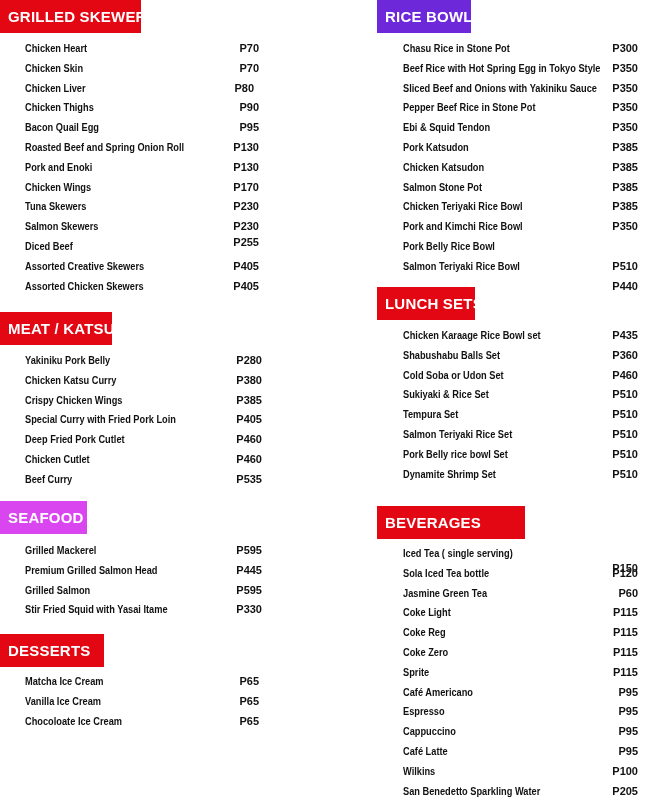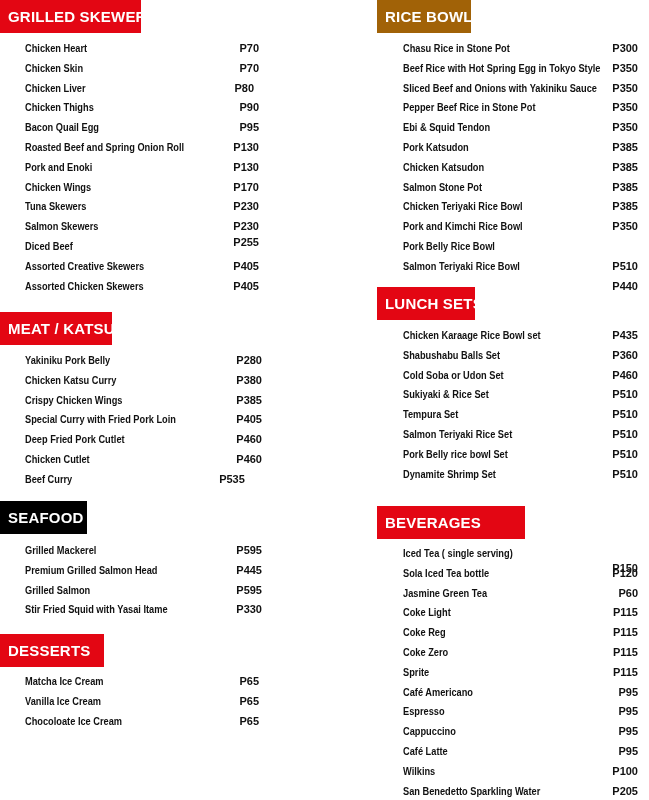--- a/index.html
+++ b/index.html
@@ -66,38 +66,38 @@
     <div class="price" style="left: 202px; width: 60px; top: 369.8px;">P380</div>
     <div class="item" style="left: 25px; top: 389.6px;">Crispy Chicken Wings</div>
     <div class="price" style="left: 202px; width: 60px; top: 389.6px;">P385</div>
     <div class="item" style="left: 25px; top: 409.4px;">Special Curry with Fried Pork Loin</div>
     <div class="price" style="left: 202px; width: 60px; top: 409.4px;">P405</div>
     <div class="item" style="left: 25px; top: 429.2px;">Deep Fried Pork Cutlet</div>
     <div class="price" style="left: 202px; width: 60px; top: 429.2px;">P460</div>
     <div class="item" style="left: 25px; top: 449px;">Chicken Cutlet</div>
     <div class="price" style="left: 202px; width: 60px; top: 449px;">P460</div>
     <div class="item" style="left: 25px; top: 468.8px;">Beef Curry</div>
-    <div class="price" style="left: 202px; width: 60px; top: 468.8px; text-align: center;">P535</div>
-    <div class="header" style="left: 0px; top: 501px; width: 87px; background: #000000;">SEAFOOD</div>
+    <div class="price" style="left: 202px; width: 60px; top: 468.8px;">P535</div>
+    <div class="header" style="left: 0px; top: 501px; width: 87px; background: #d946ef;">SEAFOOD</div>
     <div class="item" style="left: 25px; top: 540px;">Grilled Mackerel</div>
     <div class="price" style="left: 202px; width: 60px; top: 540px;">P595</div>
     <div class="item" style="left: 25px; top: 559.8px;">Premium Grilled Salmon Head</div>
     <div class="price" style="left: 202px; width: 60px; top: 559.8px;">P445</div>
     <div class="item" style="left: 25px; top: 579.6px;">Grilled Salmon</div>
     <div class="price" style="left: 202px; width: 60px; top: 579.6px;">P595</div>
     <div class="item" style="left: 25px; top: 599.4px;">Stir Fried Squid with Yasai Itame</div>
     <div class="price" style="left: 202px; width: 60px; top: 599.4px;">P330</div>
     <div class="header" style="left: 0px; top: 634px; width: 104px; background: rgb(227, 6, 19);">DESSERTS</div>
     <div class="item" style="left: 25px; top: 671px;">Matcha Ice Cream</div>
     <div class="price" style="left: 199px; width: 60px; top: 671px;">P65</div>
     <div class="item" style="left: 25px; top: 690.8px;">Vanilla Ice Cream</div>
     <div class="price" style="left: 199px; width: 60px; top: 690.8px;">P65</div>
     <div class="item" style="left: 25px; top: 710.6px;">Chocoloate Ice Cream</div>
     <div class="price" style="left: 199px; width: 60px; top: 710.6px;">P65</div>
-    <div class="header" style="left: 377px; top: 0px; width: 94px; background: #a16207;">RICE BOWLS</div>
+    <div class="header" style="left: 377px; top: 0px; width: 94px; background: #6d28d9;">RICE BOWLS</div>
     <div class="item" style="left: 403px; top: 38px;">Chasu Rice in Stone Pot</div>
     <div class="price" style="left: 578px; width: 60px; top: 38px;">P300</div>
     <div class="item" style="left: 403px; top: 57.8px;">Beef Rice with Hot Spring Egg in Tokyo Style</div>
     <div class="price" style="left: 578px; width: 60px; top: 57.8px;">P350</div>
     <div class="item" style="left: 403px; top: 77.6px;">Sliced Beef and Onions with Yakiniku Sauce</div>
     <div class="price" style="left: 578px; width: 60px; top: 77.6px;">P350</div>
     <div class="item" style="left: 403px; top: 97.4px;">Pepper Beef Rice in Stone Pot</div>
     <div class="price" style="left: 578px; width: 60px; top: 97.4px;">P350</div>
     <div class="item" style="left: 403px; top: 117.2px;">Ebi &amp; Squid Tendon</div>
     <div class="price" style="left: 578px; width: 60px; top: 117.2px;">P350</div>

